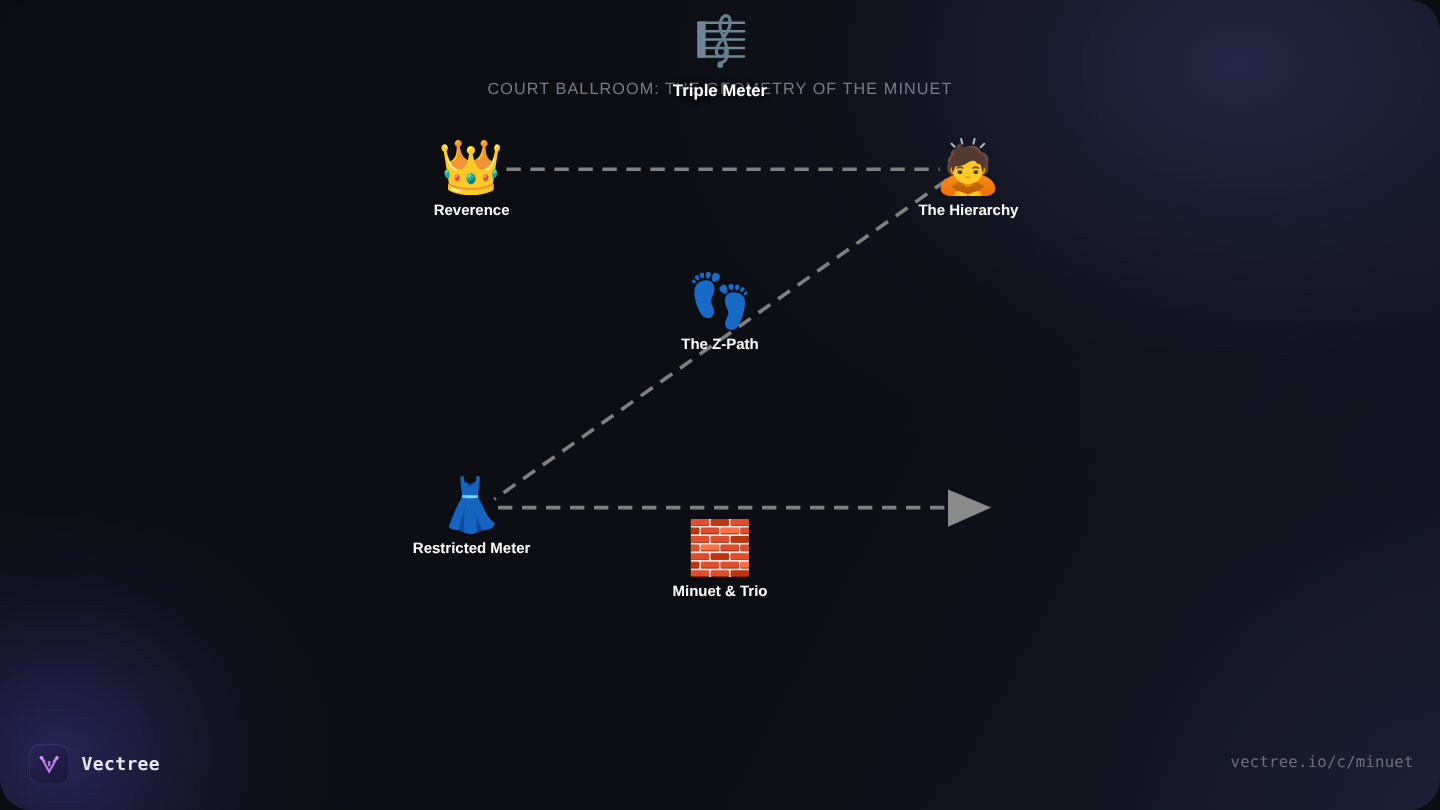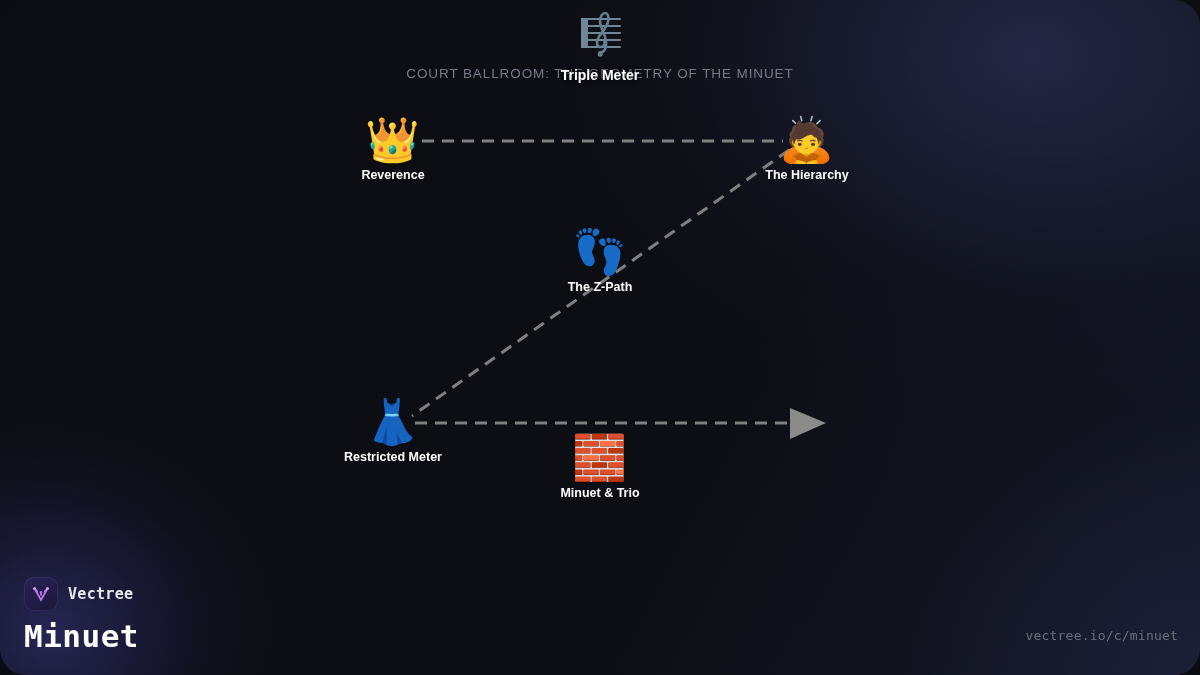--- a/index.html
+++ b/index.html
@@ -220,18 +220,17 @@
             <path d="M17.5 5.5 L14.8 8.4"></path>
             <path d="M11 9.5 L11 12"></path>
           </g>
           <circle cx="4.5" cy="5.5" r="1.5" fill="#d89bfa"></circle>
           <circle cx="17.5" cy="5.5" r="1.5" fill="#d89bfa"></circle>
           <circle cx="11" cy="9.2" r="1.3" fill="#b96ae8"></circle>
         </svg>
       </div>
       <div id="brand-name">Vectree</div>
     </div>
-    <div id="deck-title">Minuet</div>
   </div>
 
   <div id="url">vectree.io/c/minuet</div>
 
 </div>
 
 </body></html>

